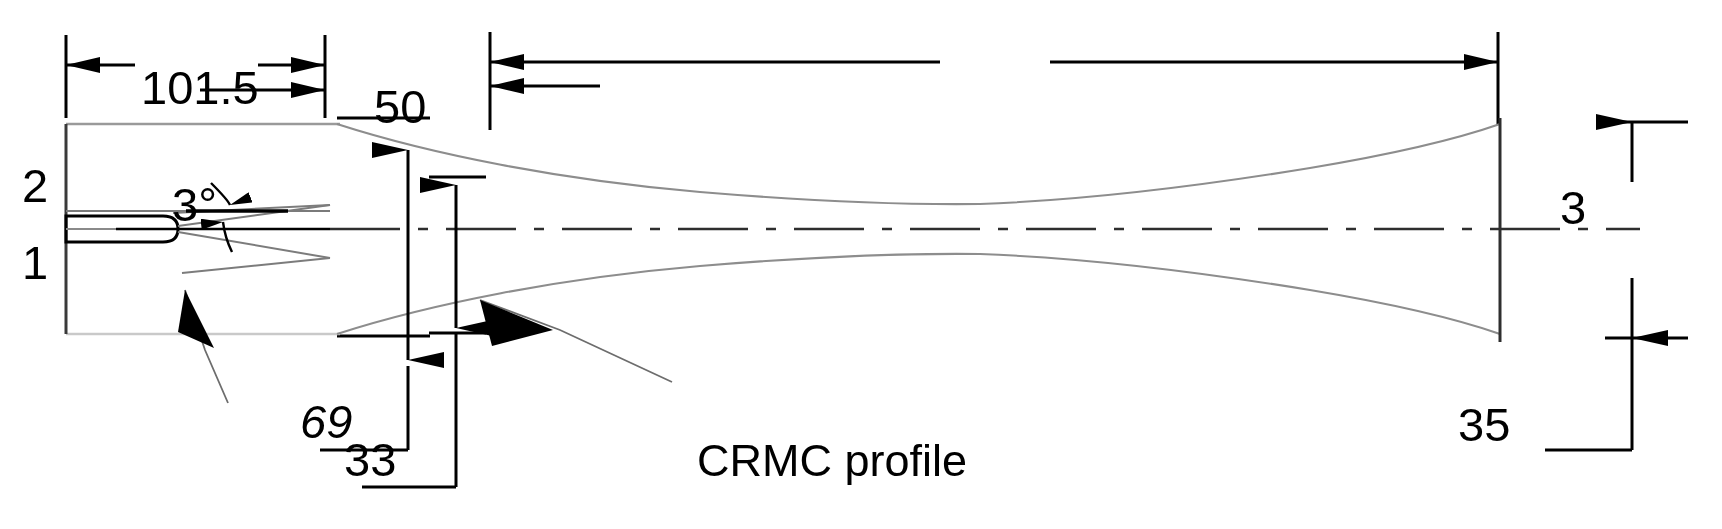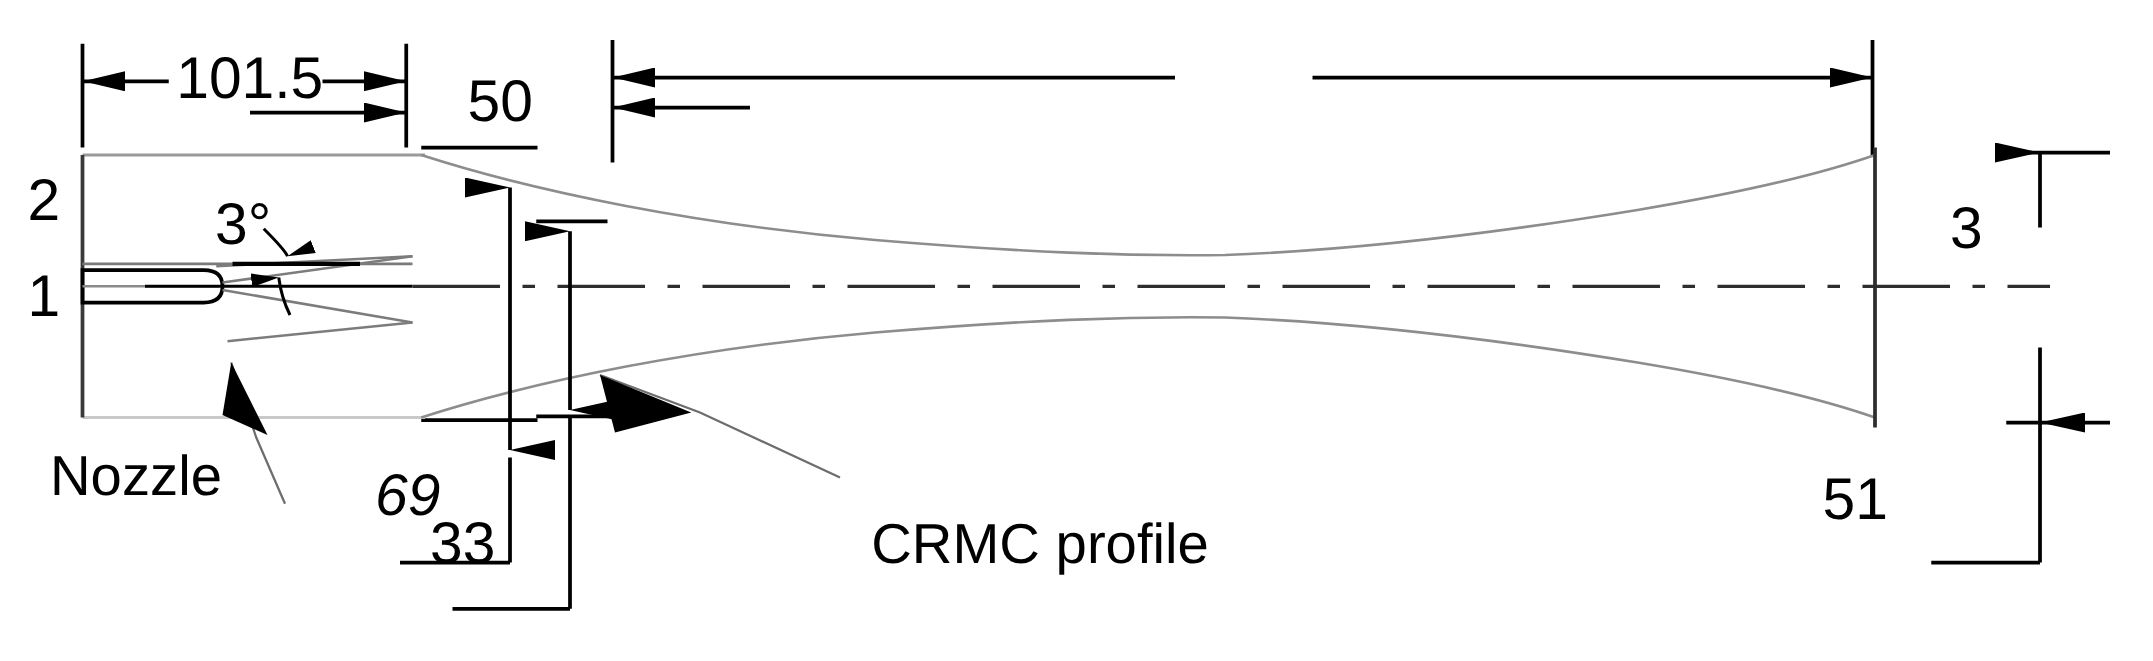--- a/index.html
+++ b/index.html
@@ -23,20 +23,21 @@
     height: 529px;
   }
   .dim-text {
     position: absolute;
     color: #000000;
     font-family: "Liberation Sans", sans-serif;
     font-weight: 400;
     white-space: nowrap;
     line-height: 1;
     user-select: none;
+    margin-top: 26px;
   }
   .sz-big   { font-size: 47px; }
   .sz-note  { font-size: 45px; }
 </style>
 </head>
 <body>
 
 <div id="sheet">
 
   <svg id="drawing-svg" viewBox="0 0 1722 529">
@@ -155,26 +156,25 @@
 
   <div class="dim-text sz-big" style="left:374px; top:57px;">50</div>
 
 
   <div class="dim-text sz-big" style="left:22px; top:136px;">2</div>
 
   <div class="dim-text sz-big" style="left:22px; top:213px;">1</div>
 
   <div class="dim-text sz-big" style="left:172px; top:155px;">3°</div>
 
-  <div class="dim-text sz-note" style="left:40px; top:358px;">Nozzle</div>
 
   <div class="dim-text sz-big" style="left:300px; top:372px;font-style:italic;">69</div>
 
   <div class="dim-text sz-big" style="left:344px; top:410px;">33</div>
 
 
   <div class="dim-text sz-note" style="left:697px; top:412px;text-align:center;">CRMC profile</div>
 
   <div class="dim-text sz-big" style="left:1560px; top:158px;">3</div>
 
-  <div class="dim-text sz-big" style="left:1458px; top:375px;">51</div>
+  <div class="dim-text sz-big" style="left:1458px; top:375px;">35</div>
 
 </div>
 
 </body></html>

